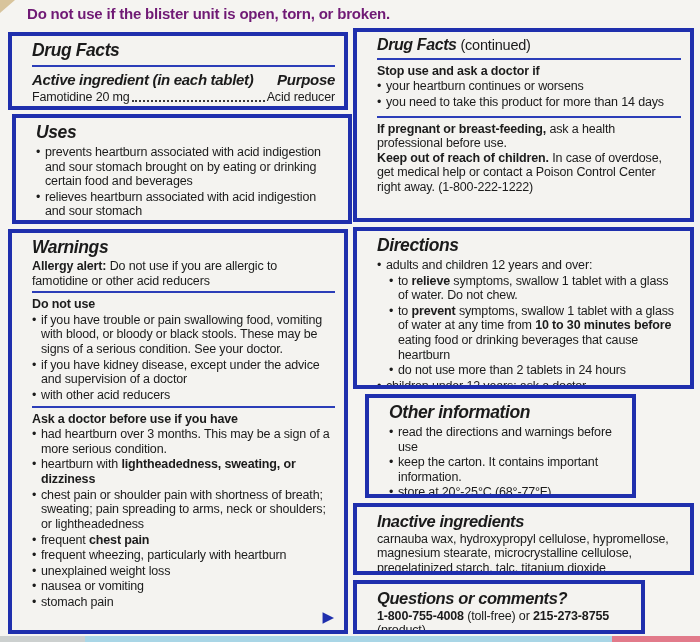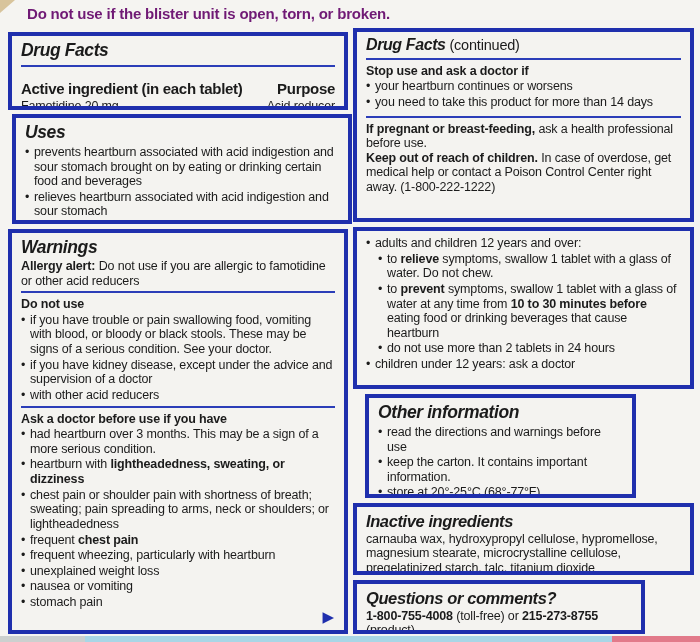--- a/index.html
+++ b/index.html
@@ -22,38 +22,38 @@
   }
   #warning{
     position:absolute;left:10px;top:5px;width:600px;
     color:#701a75;font-weight:700;font-size:15px;letter-spacing:-0.2px;margin-left:17px;
   }
   .box{
     position:absolute;
     background:#f4f3f0;
     border:4px solid #1f2fad;
     box-sizing:border-box;
-    padding:4px 9px 4px 9px;
+    padding:4px 9px 4px 20px;
     overflow:hidden;
     font-size:12.5px;line-height:1.17;letter-spacing:-0.15px;
   }
   .ttl{
     font-style:italic;font-weight:700;
     font-size:17.5px;letter-spacing:-0.4px;
     line-height:1.25;
   }
   .ttl-sm{font-style:italic;font-weight:700;font-size:16px;letter-spacing:-0.4px;}
   .cont{font-style:normal;font-weight:400;font-size:14.5px;letter-spacing:-0.2px;}
   .rule{border:0;border-top:2px solid #2b3db8;margin:3px 0 4px 0;height:0;}
   .sh{font-weight:700;}
   .b{font-weight:700;}
   .bl{position:relative;padding-left:9px;margin-top:1px;}
   .bl::before{content:"•";position:absolute;left:0;top:0;}
   .l2{margin-left:12px;}
-  .ing-head{display:flex;justify-content:space-between;font-weight:700;font-size:15px;letter-spacing:-0.3px;margin-top:13px;}
+  .ing-head{display:flex;justify-content:space-between;font-style:italic;font-weight:700;font-size:15px;letter-spacing:-0.3px;margin-top:4px;}
   .ing-row{display:flex;align-items:flex-end;margin-top:2px;text-align:center;}
   .leader{flex:1;border-bottom:2px dotted #3a3a3a;margin:0 2px 3px 2px;height:0;}
   #arrow{
     position:absolute;right:10px;bottom:6px;
     color:#1f2fad;font-size:15px;line-height:1;
   }
   #strip{position:absolute;left:0;bottom:0;width:700px;height:6px;background:#a9d6e6;}
   #strip .seg-gray{position:absolute;left:0;top:0;width:85px;height:6px;background:#ccd0cf;}
   #strip .seg-pink{position:absolute;left:612px;top:0;width:88px;height:6px;background:#e27a8a;}
 </style>
@@ -112,20 +112,21 @@
     <div class="rule"></div>
     <div class="sh">Stop use and ask a doctor if</div>
     <div class="bl">your heartburn continues or worsens</div>
     <div class="bl">you need to take this product for more than 14 days</div>
     <div class="rule" style="margin-top:6px;"></div>
     <div><span class="b">If pregnant or breast-feeding,</span><span> ask a health professional before use.</span></div>
     <div><span class="b">Keep out of reach of children.</span><span> In case of overdose, get medical help or contact a Poison Control Center right away. (1-800-222-1222)</span></div>
   </div>
 
   <div class="box" style="left:353px;top:227px;width:341px;height:162px;">
+    <div class="ttl">Directions</div>
     <div class="bl"><span>adults and children 12 years and over:</span></div>
     <div class="bl l2"><span>to </span><span class="b">relieve</span><span> symptoms, swallow 1 tablet with a glass of water. Do not chew.</span></div>
     <div class="bl l2"><span>to </span><span class="b">prevent</span><span> symptoms, swallow 1 tablet with a glass of water at any time from </span><span class="b">10 to 30 minutes before</span><span> eating food or drinking beverages that cause heartburn</span></div>
     <div class="bl l2"><span>do not use more than 2 tablets in 24 hours</span></div>
     <div class="bl"><span>children under 12 years: ask a doctor</span></div>
   </div>
 
   <div class="box" style="left:365px;top:394px;width:271px;height:104px;">
     <div class="ttl">Other information</div>
     <div class="bl">read the directions and warnings before use</div>

